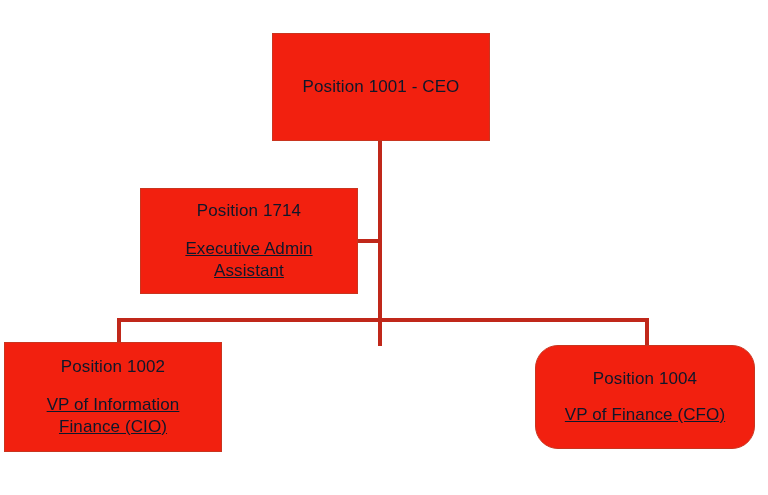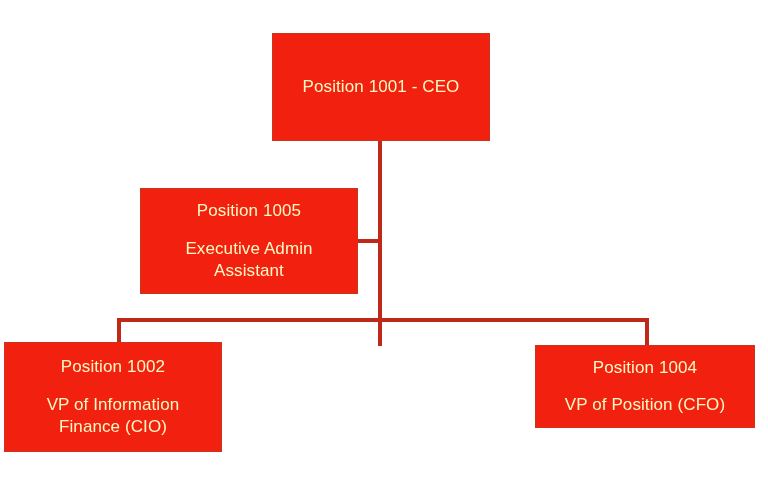--- a/index.html
+++ b/index.html
@@ -29,33 +29,34 @@
   
   .org-box {
     position: absolute;
     background: #F2200F;
     border: 1px solid #C9351F;
     box-sizing: border-box;
     display: flex;
     flex-direction: column;
     align-items: flex-end;
     justify-content: center;
-    color: #fef9c3;
+    color: #0f172a;
     text-align: center;
     font-size: 17px;
     line-height: 1.30;
     letter-spacing: 0.1px;
     padding: 0 6px;
   }
   .org-box .line {
     display: block;
     width: 100%;
   }
   .org-box .line + .line {
     margin-top: 16px;
+    text-decoration: underline;
   }
   .box-ceo {
     left: 272px; top: 33px; width: 218px; height: 108px;
   }
   .box-exec {
     left: 140px; top: 188px; width: 218px; height: 106px;
   }
   .box-exec .line.wrap {
     max-width: 175px;
     margin-left: auto;
@@ -68,21 +69,21 @@
     max-width: 185px;
     margin-left: auto;
     margin-right: auto;
   }
   .box-chro {
     left: 272px; top: 341px; width: 216px; height: 109px;
     line-height: 1.25;
   }
   .box-chro .line + .line { margin-top: 11px; }
   .box-cfo {
-    left: 535px; top: 345px; width: 220px; height: 83px;
+    left: 535px; top: 345px; width: 220px; height: 104px; border-radius: 23px;
   }
   .box-cfo .line + .line { margin-top: 14px; }
 </style>
 </head>
 <body>
 
 <div id="chart-canvas">
 
   <div class="connector" style="left:378px; top:141px; width:4px; height:205px;"></div>
 
@@ -92,28 +93,28 @@
 
   <div class="connector" style="left:117px; top:318px; width:4px; height:26px;"></div>
 
   <div class="connector" style="left:645px; top:318px; width:4px; height:29px;"></div>
 
   <div class="org-box box-ceo">
     <span class="line">Position 1001 - CEO</span>
   </div>
 
   <div class="org-box box-exec">
-    <span class="line">Position 1005</span>
+    <span class="line">Position 1714</span>
     <span class="line wrap">Executive Admin Assistant</span>
   </div>
 
   <div class="org-box box-cio">
     <span class="line">Position 1002</span>
     <span class="line wrap">VP of Information Finance (CIO)</span>
   </div>
 
 
   <div class="org-box box-cfo">
     <span class="line">Position 1004</span>
-    <span class="line">VP of Position (CFO)</span>
+    <span class="line">VP of Finance (CFO)</span>
   </div>
 
 </div>
 
 </body></html>

